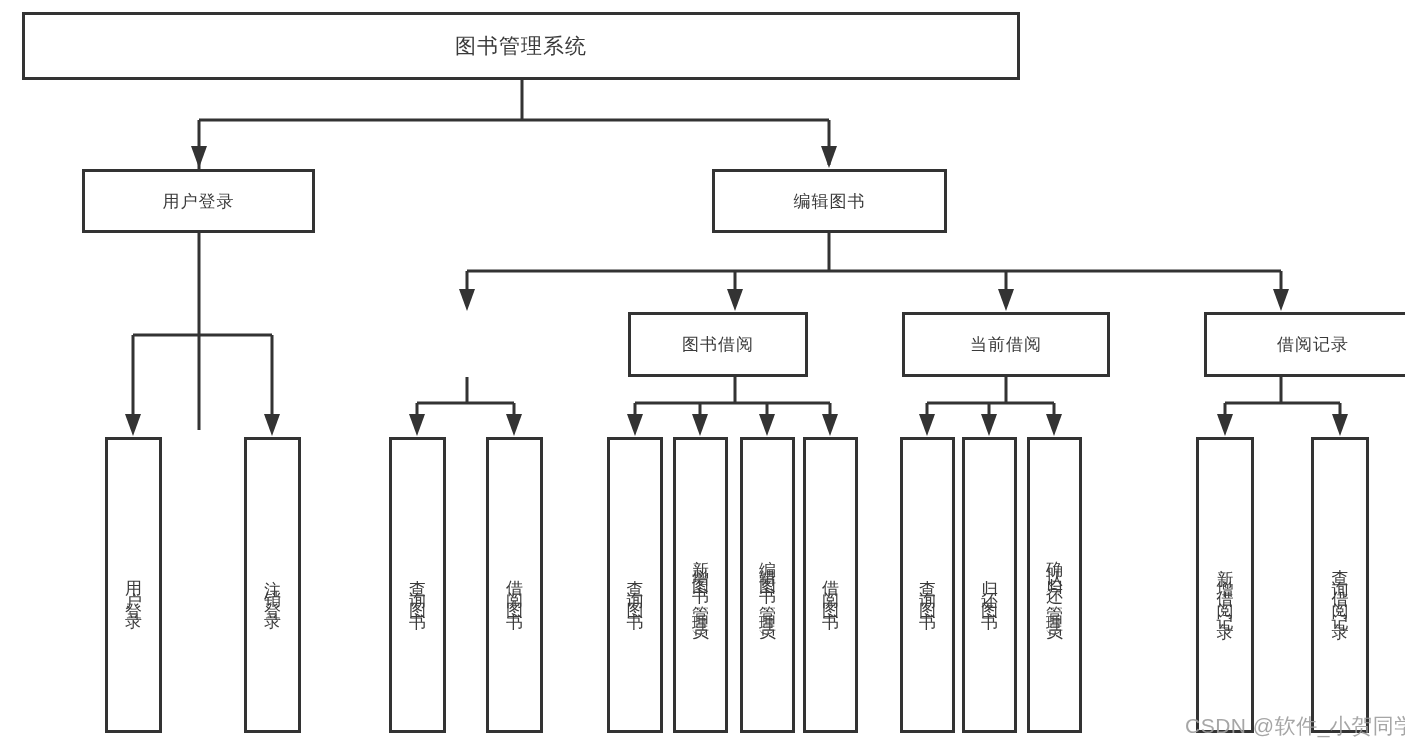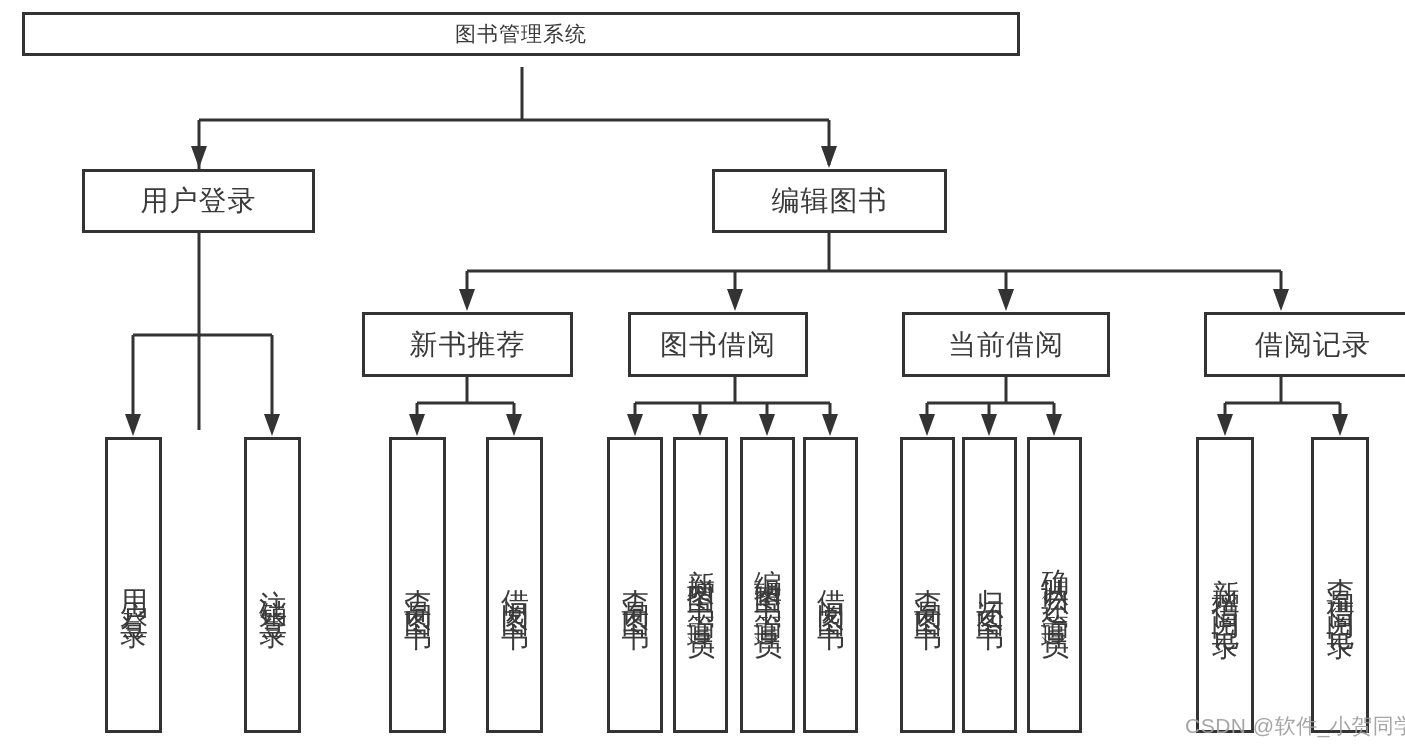--- a/index.html
+++ b/index.html
@@ -19,21 +19,21 @@
     pointer-events: none;
   }
   .box {
     position: absolute;
     box-sizing: border-box;
     background: #ffffff;
     border: 3px solid #333333;
     display: flex;
     align-items: center;
     justify-content: center;
-    font-size: 28px;
+    font-size: 17px;
     letter-spacing: 1px;
     white-space: nowrap;
   }
   .root-box { font-size: 21px; }
   .leaf {
     writing-mode: vertical-lr;
     letter-spacing: 11px;
     white-space: normal;
     line-height: 1;
     padding-top: 8px;
@@ -81,26 +81,25 @@
       <polygon points="759,414 775,414 767,436"></polygon>
       <polygon points="822,414 838,414 830,436"></polygon>
       <polygon points="919,414 935,414 927,436"></polygon>
       <polygon points="981,414 997,414 989,436"></polygon>
       <polygon points="1046,414 1062,414 1054,436"></polygon>
       <polygon points="1217,414 1233,414 1225,436"></polygon>
       <polygon points="1332,414 1348,414 1340,436"></polygon>
     </g>
   </svg>
 
-  <div class="box root-box" style="left:22px; top:12px; width:998px; height:44px;">图书管理系统</div>
+  <div class="box root-box" style="left:22px; top:12px; width:998px; height:68px;">图书管理系统</div>
 
   <div class="box" style="left:82px; top:169px; width:233px; height:64px;">用户登录</div>
   <div class="box" style="left:712px; top:169px; width:235px; height:64px;">编辑图书</div>
 
-  <div class="box" style="left:362px; top:312px; width:211px; height:65px;">新书推荐</div>
   <div class="box" style="left:628px; top:312px; width:180px; height:65px;">图书借阅</div>
   <div class="box" style="left:902px; top:312px; width:208px; height:65px;">当前借阅</div>
   <div class="box" style="left:1172px; top:312px; width:218px; height:65px;margin-left:32px;">借阅记录</div>
 
   <div class="box leaf" style="left:105px; top:437px; width:57px; height:296px;">用户登录</div>
   <div class="box leaf" style="left:244px; top:437px; width:57px; height:296px;">注销登录</div>
 
   <div class="box leaf" style="left:389px; top:437px; width:57px; height:296px;">查询图书</div>
   <div class="box leaf" style="left:486px; top:437px; width:57px; height:296px;">借阅图书</div>
 

